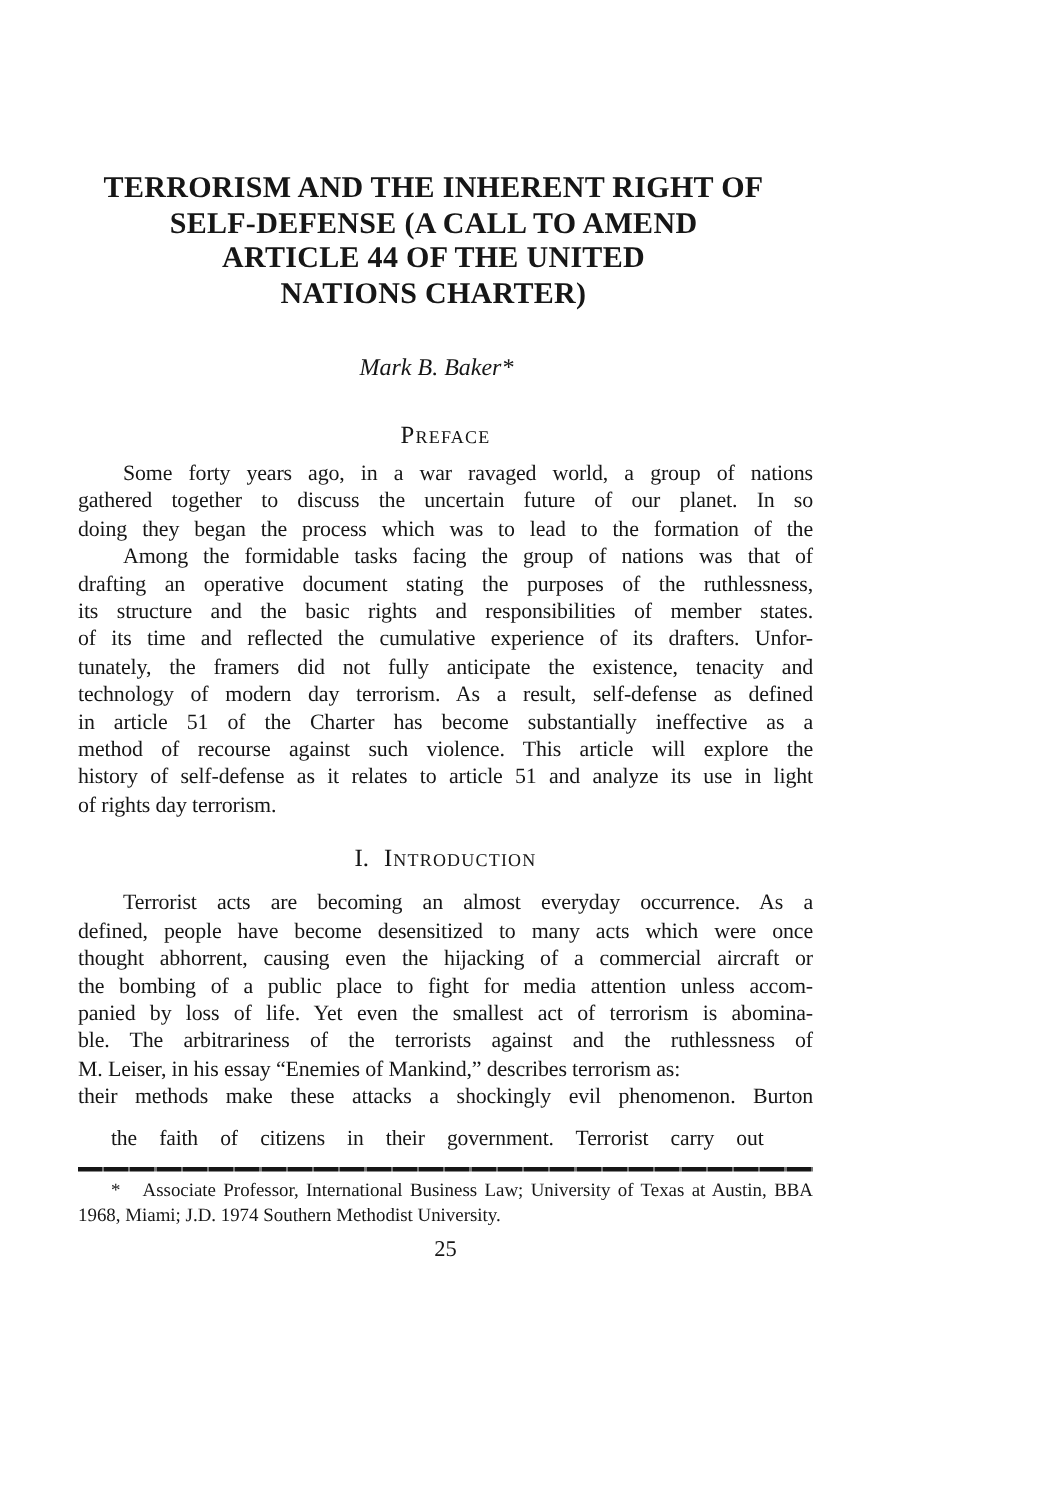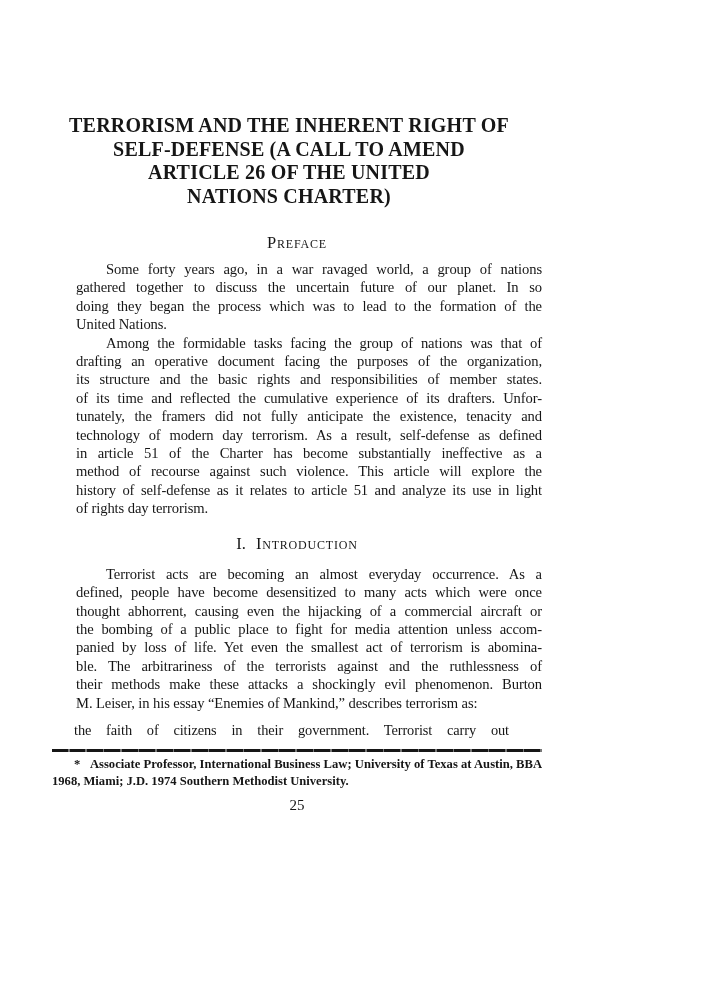--- a/index.html
+++ b/index.html
@@ -51,21 +51,21 @@
     letter-spacing:0.8px;
     font-weight:normal;
   }
   .sec-heading .sec-num{
     font-variant:normal;
     margin-right:10px;
     letter-spacing:0;
   }
   .intro-heading{margin-top:17px;}
   
-  .para{margin-top:0;margin-left:24px;}
+  .para{margin-top:0;}
   .para.first{margin-top:9px;}
   .para.intro-first{margin-top:13px;}
   .tline{
     font-size:14.6px;
     line-height:18.4px;
     letter-spacing:-0.1px;
     text-align:justify;
     text-align-last:justify;
     white-space:normal;
   }
@@ -81,21 +81,21 @@
     font-size:14.4px;
     line-height:19.5px;
   }
   
   .rule{
     margin-top:9px;
     height:3px;
     background:repeating-linear-gradient(90deg,var(--ink) 0 16px,#777 16px 17.5px);
   }
   
-  .footnote{margin-top:4px;font-weight:bold;}
+  .footnote{margin-top:4px;}
   .footnote .tline{
     font-size:12.6px;
     line-height:16.6px;
     letter-spacing:0;
   }
   .footnote .tline.indent{text-indent:22px;}
   
   .page-number{
     margin-top:6px;
     text-align:center;
@@ -105,36 +105,36 @@
 </style>
 </head>
 <body>
 
 <div class="page">
   <div class="content">
 
     <h1 class="title">
       <div>TERRORISM AND THE INHERENT RIGHT OF</div>
       <div>SELF-DEFENSE (A CALL TO AMEND</div>
-      <div>ARTICLE 26 OF THE UNITED</div>
+      <div>ARTICLE 44 OF THE UNITED</div>
       <div>NATIONS CHARTER)</div>
     </h1>
 
+    <div class="author">Mark B. Baker*</div>
 
     <h2 class="sec-heading">Preface</h2>
 
     <div class="para first">
         <div class="tline indent">Some forty years ago, in a war ravaged world, a group of nations</div>
         <div class="tline">gathered together to discuss the uncertain future of our planet.  In so</div>
         <div class="tline">doing they began the process which was to lead to the formation of the</div>
-        <div class="tline lastline">United Nations.</div>
       </div>
     <div class="para">
         <div class="tline indent">Among the formidable tasks facing the group of nations was that of</div>
-        <div class="tline">drafting an operative document facing the purposes of the organization,</div>
+        <div class="tline">drafting an operative document stating the purposes of the ruthlessness,</div>
         <div class="tline">its structure and the basic rights and responsibilities of member states.</div>
         <div class="tline">of its time and reflected the cumulative experience of its drafters. Unfor-</div>
         <div class="tline">tunately, the framers did not fully anticipate the existence, tenacity and</div>
         <div class="tline">technology of modern day terrorism.  As a result, self-defense as defined</div>
         <div class="tline">in article 51 of the Charter has become substantially ineffective as a</div>
         <div class="tline">method of recourse against such violence.  This article will explore the</div>
         <div class="tline">history of self-defense as it relates to article 51 and analyze its use in light</div>
         <div class="tline lastline">of rights day terrorism.</div>
       </div>
 
@@ -142,22 +142,22 @@
       <span class="sec-num">I.</span><span>Introduction</span>
     </h2>
 
     <div class="para intro-first">
         <div class="tline indent">Terrorist acts are becoming an almost everyday occurrence. As a</div>
         <div class="tline">defined, people have become desensitized to many acts which were once</div>
         <div class="tline">thought abhorrent, causing even the hijacking of a commercial aircraft or</div>
         <div class="tline">the bombing of a public place to fight for media attention unless accom-</div>
         <div class="tline">panied by loss of life.  Yet even the smallest act of terrorism is abomina-</div>
         <div class="tline">ble.  The arbitrariness of the terrorists against and the ruthlessness of</div>
+        <div class="tline lastline">M. Leiser, in his essay “Enemies of Mankind,” describes terrorism as:</div>
         <div class="tline">their methods make these attacks a shockingly evil phenomenon.  Burton</div>
-        <div class="tline lastline">M. Leiser, in his essay “Enemies of Mankind,” describes terrorism as:</div>
       </div>
 
     <div class="quote">
         <div class="tline">the faith of citizens in their government.  Terrorist carry out</div>
       </div>
 
     <div class="rule"></div>
 
     <div class="footnote">
         <div class="tline indent">*&nbsp;&nbsp;&nbsp;Associate Professor, International Business Law; University of Texas at Austin, BBA</div>

